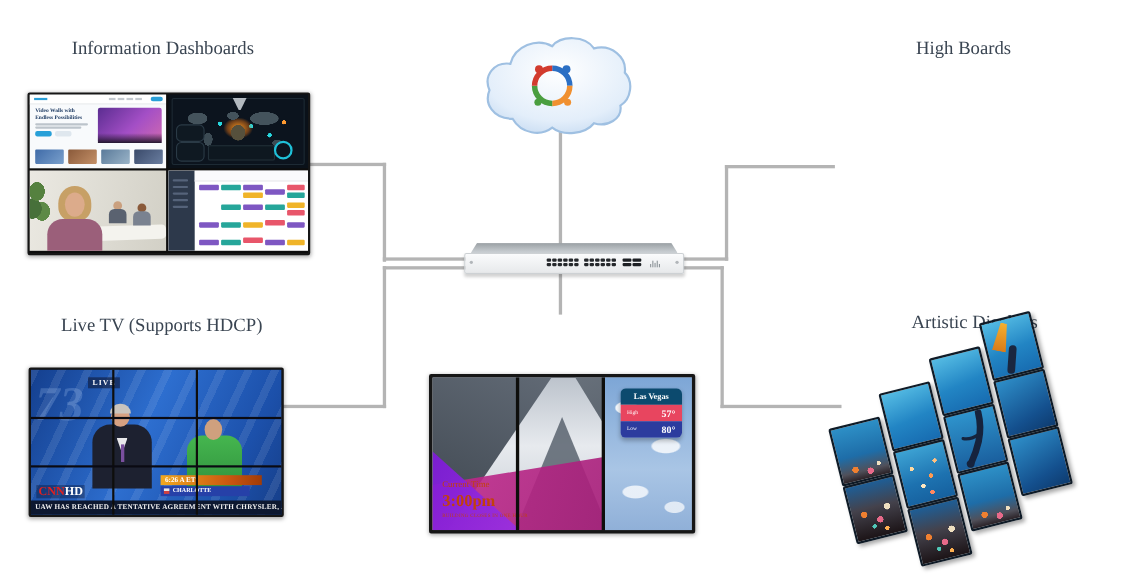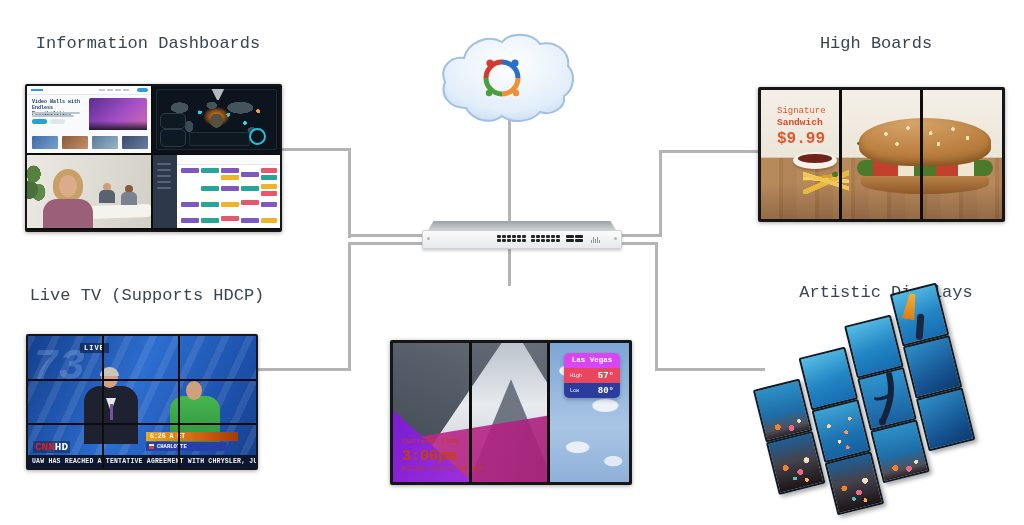--- a/index.html
+++ b/index.html
@@ -1,17 +1,17 @@
 <!DOCTYPE html>
 <html><head>
 <meta charset="utf-8">
 <style>
   html,body{margin:0;padding:0;background:#fff;}
   #canvas{position:relative;width:1024px;height:525px;background:#fff;overflow:hidden;
-          font-family:Liberation Mono, monospace;}
+          font-family:Liberation Serif, serif;}
   
   .sec-title{position:absolute;width:280px;text-align:center;font-size:17px;color:#3a4552;}
   
   .cline{position:absolute;background:#b4b4b4;z-index:1;}
   
   .cloud{position:absolute;left:436px;top:30px;width:140px;height:98px;z-index:3;}
   
   .switch{position:absolute;left:422px;top:221px;width:200px;height:30px;z-index:3;}
   .sw-top{position:absolute;top:0;left:6px;right:6px;height:9px;
           background:linear-gradient(#9aa0a4,#cdd2d6);clip-path:polygon(3% 0,97% 0,100% 100%,0 100%);}
@@ -369,39 +369,20 @@
           <div class="cal-ev" style="left: 108px; top: 47px; width: 16px; background: rgb(126, 87, 194);"></div>
           <div class="cal-ev" style="left: 28px; top: 63px; width: 18px; background: rgb(126, 87, 194);"></div>
           <div class="cal-ev" style="left: 48px; top: 63px; width: 18px; background: rgb(38, 166, 154);"></div>
           <div class="cal-ev" style="left: 68px; top: 61px; width: 18px; background: rgb(232, 86, 106);"></div>
           <div class="cal-ev" style="left: 88px; top: 63px; width: 18px; background: rgb(126, 87, 194);"></div>
           <div class="cal-ev" style="left: 108px; top: 63px; width: 16px; background: rgb(240, 180, 41);"></div>
         </div>
     </div>
   </div>
 
-  <div class="monitor" style="left:758px;top:87px;width:241px;height:129px;border-width:3px;">
-    <div class="quad" style="inset:0;">
-      <div class="menu-scene"></div>
-      <div class="wood"></div>
-      <div class="bowl-g"></div>
-      <div class="bowl-w"></div>
-      <div class="fries"></div>
-      <div class="sw-bread-bot"></div>
-      <div class="sw-fill"></div>
-      <div class="sw-bread-top"></div>
-      <div class="menu-txt">
-        <div style="font-size:9px;color:#e2572b;">Signature</div>
-        <div style="font-size:9.5px;font-weight:bold;color:#d94a24;">Sandwich</div>
-        <div style="font-size:16px;font-weight:bold;color:#e2572b;">$9.99</div>
-      </div>
-      <div class="vdiv" style="left:78px;"></div>
-      <div class="vdiv" style="left:159px;"></div>
-    </div>
-  </div>
 
   <div class="monitor" style="left:26px;top:334px;width:228px;height:132px;">
     <div class="quad" style="inset:0;">
       <div class="tv-bg"></div>
       <div class="tv-streaks"></div>
       <div class="tv-num">73</div>
       <div class="anch-w-hair"></div>
       <div class="anch-w-top"></div>
       <div class="anch-w-head"></div>
       <div class="anch-m-suit"></div>
@@ -431,21 +412,21 @@
       <div class="ent-w3"></div>
       <div class="ent-mag"></div>
       <div class="ent-purp"></div>
       <div class="ent-txt">
         <div style="font-size:8px;">Current Time</div>
         <div style="font-size:15px;font-weight:bold;">3:00pm</div>
         <div style="font-size:4.5px;letter-spacing:.3px;opacity:.92;">BUILDING CLOSES IN ONE HOUR</div>
       </div>
       <div class="ent-sky"></div>
       <div class="wx-card">
-        <div class="wx-head" style="background:#d946ef;">Las Vegas</div>
+        <div class="wx-head" style="background:#0c4a6e;">Las Vegas</div>
         <div class="wx-row" style="background:#e8455f;">
           <span class="lbl">High</span>
           <span class="val">57°</span>
         </div>
         <div class="wx-row" style="background:#2c3c9e;">
           <span class="lbl">Low</span>
           <span class="val">80°</span>
         </div>
       </div>
       <div class="vdiv" style="left:76px;"></div>

